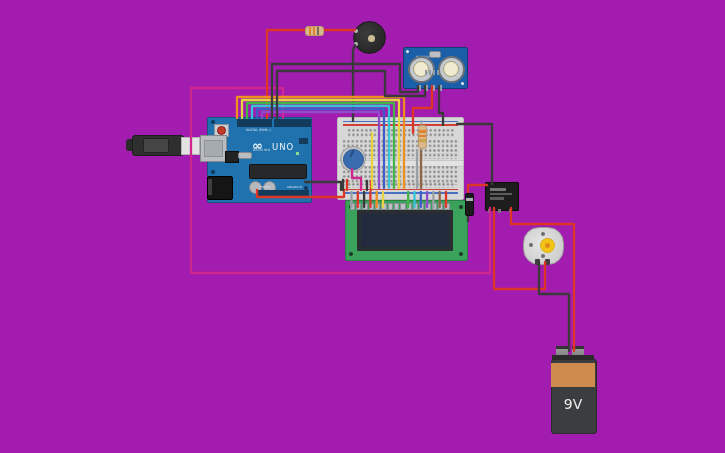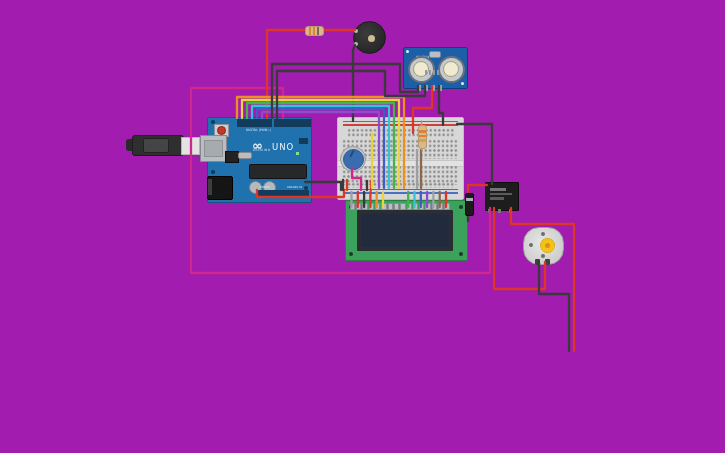--- a/index.html
+++ b/index.html
@@ -173,20 +173,28 @@
     <div class="abs" style="left:0;top:0;width:39px;height:36px;border-radius:16px;background:radial-gradient(circle at 45% 42%,#e6e6e6,#cecece 75%);border:1.5px solid #9d9d9d;"></div>
     <div class="abs" style="left:18px;top:5px;width:4px;height:4px;border-radius:50%;background:#6d6d6d;"></div>
     <div class="abs" style="left:6px;top:16px;width:4px;height:4px;border-radius:50%;background:#6d6d6d;"></div>
     <div class="abs" style="left:18px;top:27px;width:4px;height:4px;border-radius:50%;background:#6d6d6d;"></div>
     <div class="abs" style="left:17px;top:11px;width:13px;height:13px;border-radius:50%;background:#f2c417;border:1.5px dotted #c79a10;"></div>
     <div class="abs" style="left:21.5px;top:15.5px;width:5px;height:5px;border-radius:50%;background:#e08b1a;"></div>
     <div class="abs" style="left:12px;top:32px;width:5px;height:6px;background:#3f3f3f;border-radius:1px;"></div>
     <div class="abs" style="left:22px;top:32px;width:5px;height:6px;background:#3f3f3f;border-radius:1px;"></div>
   </div>
 
+  <div class="abs" style="left:549px;top:344px;width:50px;height:90px;z-index:1;">
+    <div class="abs" style="left:7px;top:2px;width:12px;height:10px;background:linear-gradient(#9a9a9a,#777);border-top:3px solid #333;"></div>
+    <div class="abs" style="left:23px;top:2px;width:12px;height:10px;background:linear-gradient(#9a9a9a,#777);border-top:3px solid #333;"></div>
+    <div class="abs" style="left:3px;top:11px;width:42px;height:6px;background:#2b2b2b;"></div>
+    <div class="abs" style="left:2px;top:15px;width:44px;height:73px;background:#3b3d3f;border:1px solid #2a2a2a;border-radius:3px;"></div>
+    <div class="abs" style="left:2px;top:19px;width:44px;height:24px;background:#cf8a4e;"></div>
+    <div class="t" style="left:2px;top:52px;width:44px;text-align:center;font-size:14px;color:#ececec;transform:none;">9V</div>
+  </div>
 
   <svg id="wire-layer" width="725" height="453" viewBox="0 0 725 453">
       <polyline points="283,118 283,88 191,88 191,273 490,273 490,208" fill="none" stroke="#d02690" stroke-width="2.3" stroke-linecap="round" stroke-linejoin="round"></polyline>
       <polyline points="267,118 267,30 355,30" fill="none" stroke="#dd3526" stroke-width="2.3" stroke-linecap="round" stroke-linejoin="round"></polyline>
       <polyline points="355,45 353,50 353,121" fill="none" stroke="#3a3a3a" stroke-width="2.3" stroke-linecap="round" stroke-linejoin="round"></polyline>
       <polyline points="237,118 237,97 404,97 404,188" fill="none" stroke="#ef8f1f" stroke-width="2.3" stroke-linecap="round" stroke-linejoin="round"></polyline>
       <polyline points="242,118 242,100 399,100 399,188" fill="none" stroke="#e8d440" stroke-width="2.3" stroke-linecap="round" stroke-linejoin="round"></polyline>
       <polyline points="247,118 247,103 394,103 394,188" fill="none" stroke="#44b449" stroke-width="2.3" stroke-linecap="round" stroke-linejoin="round"></polyline>
       <polyline points="252,118 252,106 389,106 389,188" fill="none" stroke="#35c3d8" stroke-width="2.3" stroke-linecap="round" stroke-linejoin="round"></polyline>
       <polyline points="257,118 257,109 384,109 384,188" fill="none" stroke="#3d5ec6" stroke-width="2.3" stroke-linecap="round" stroke-linejoin="round"></polyline>

